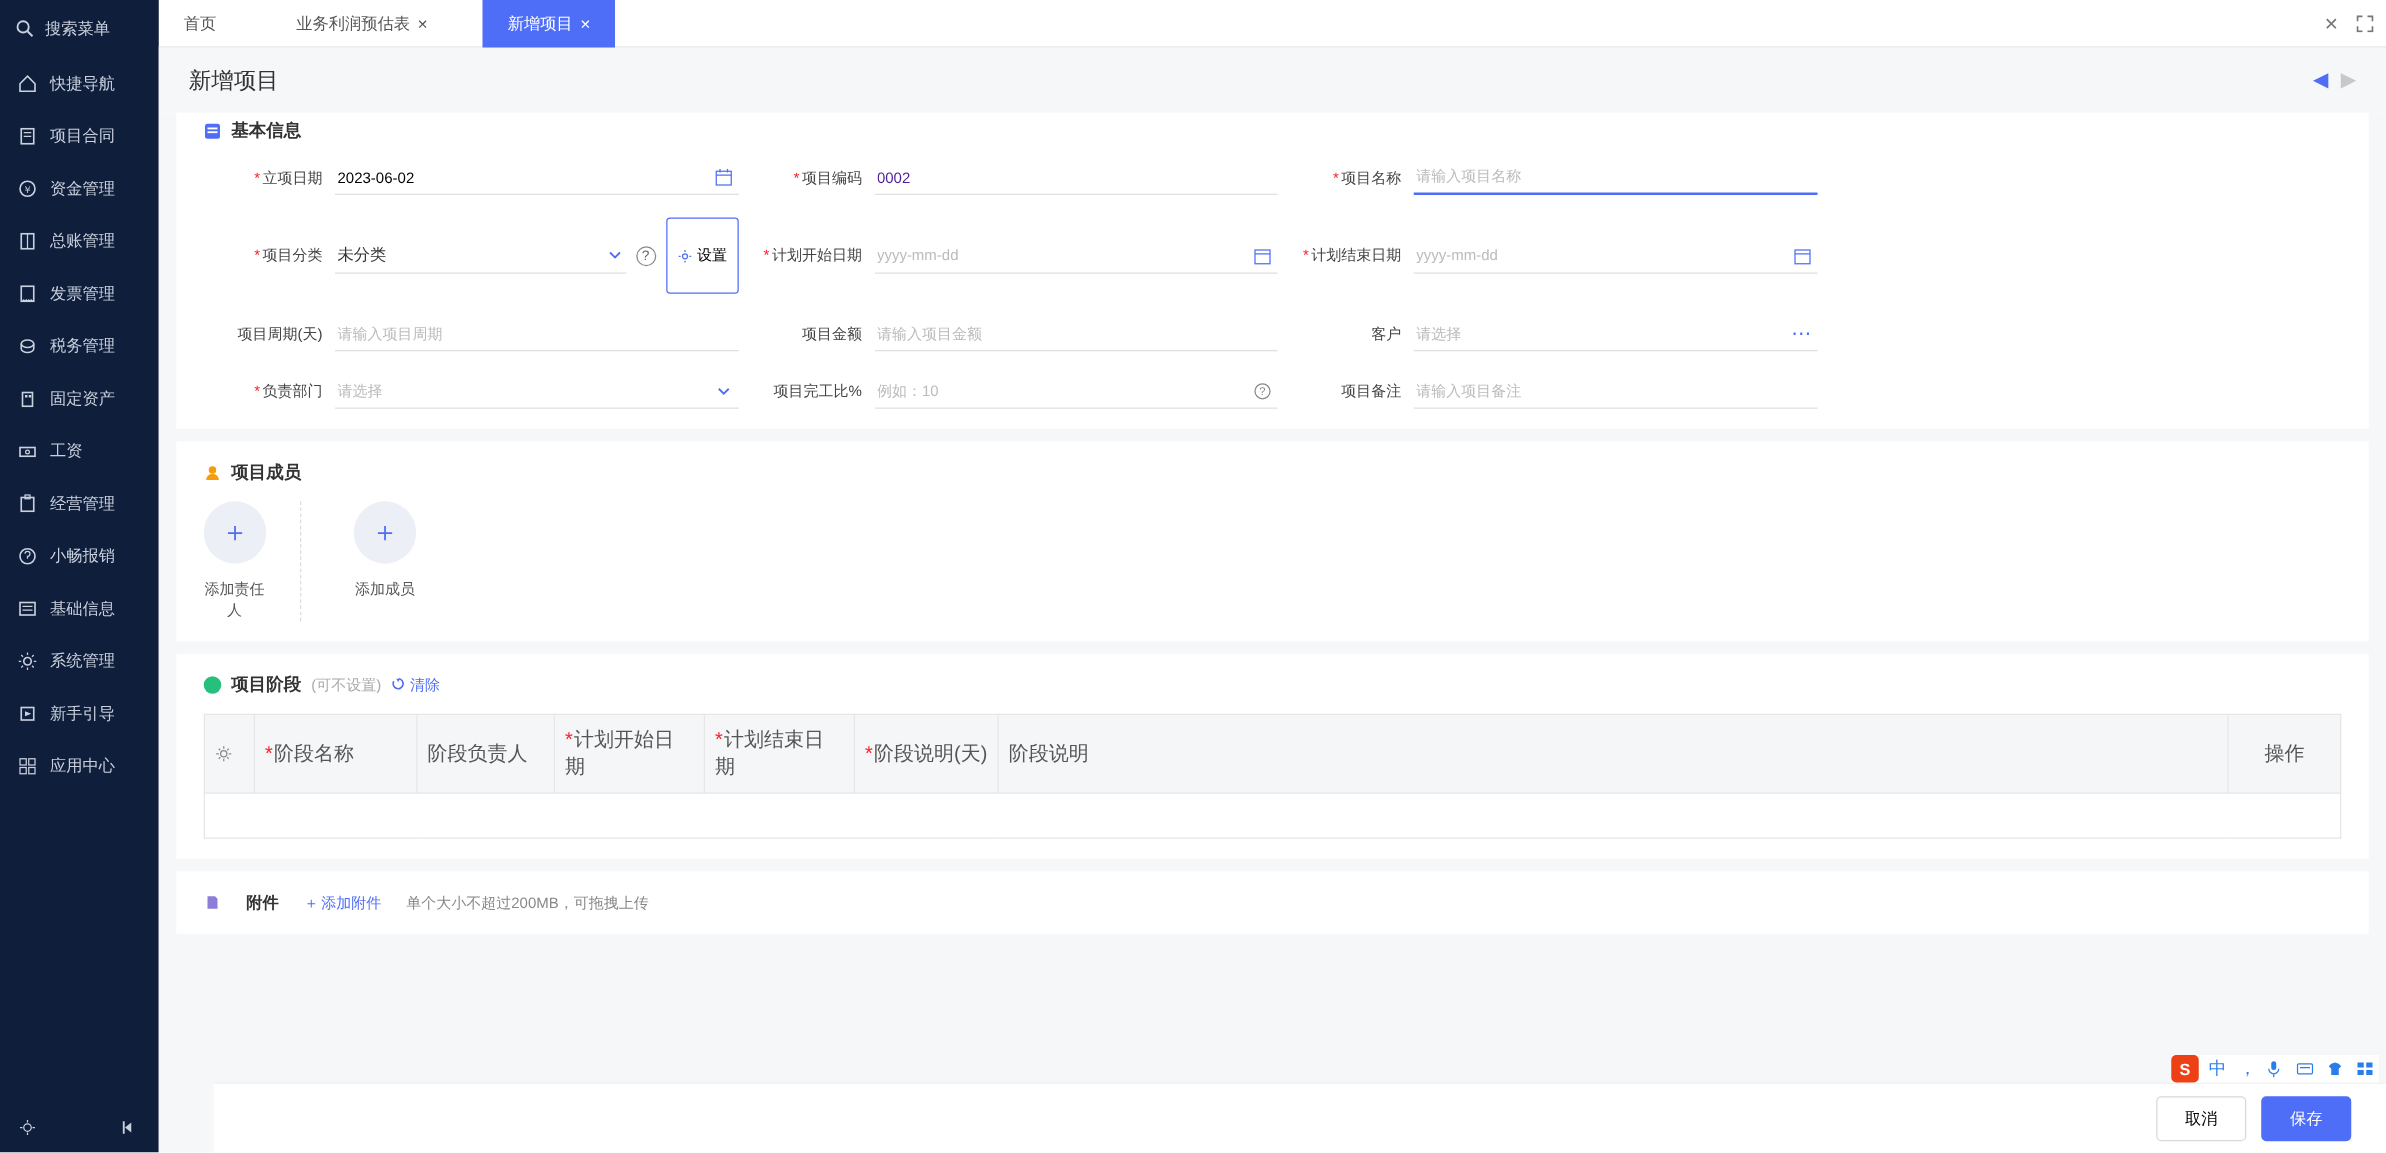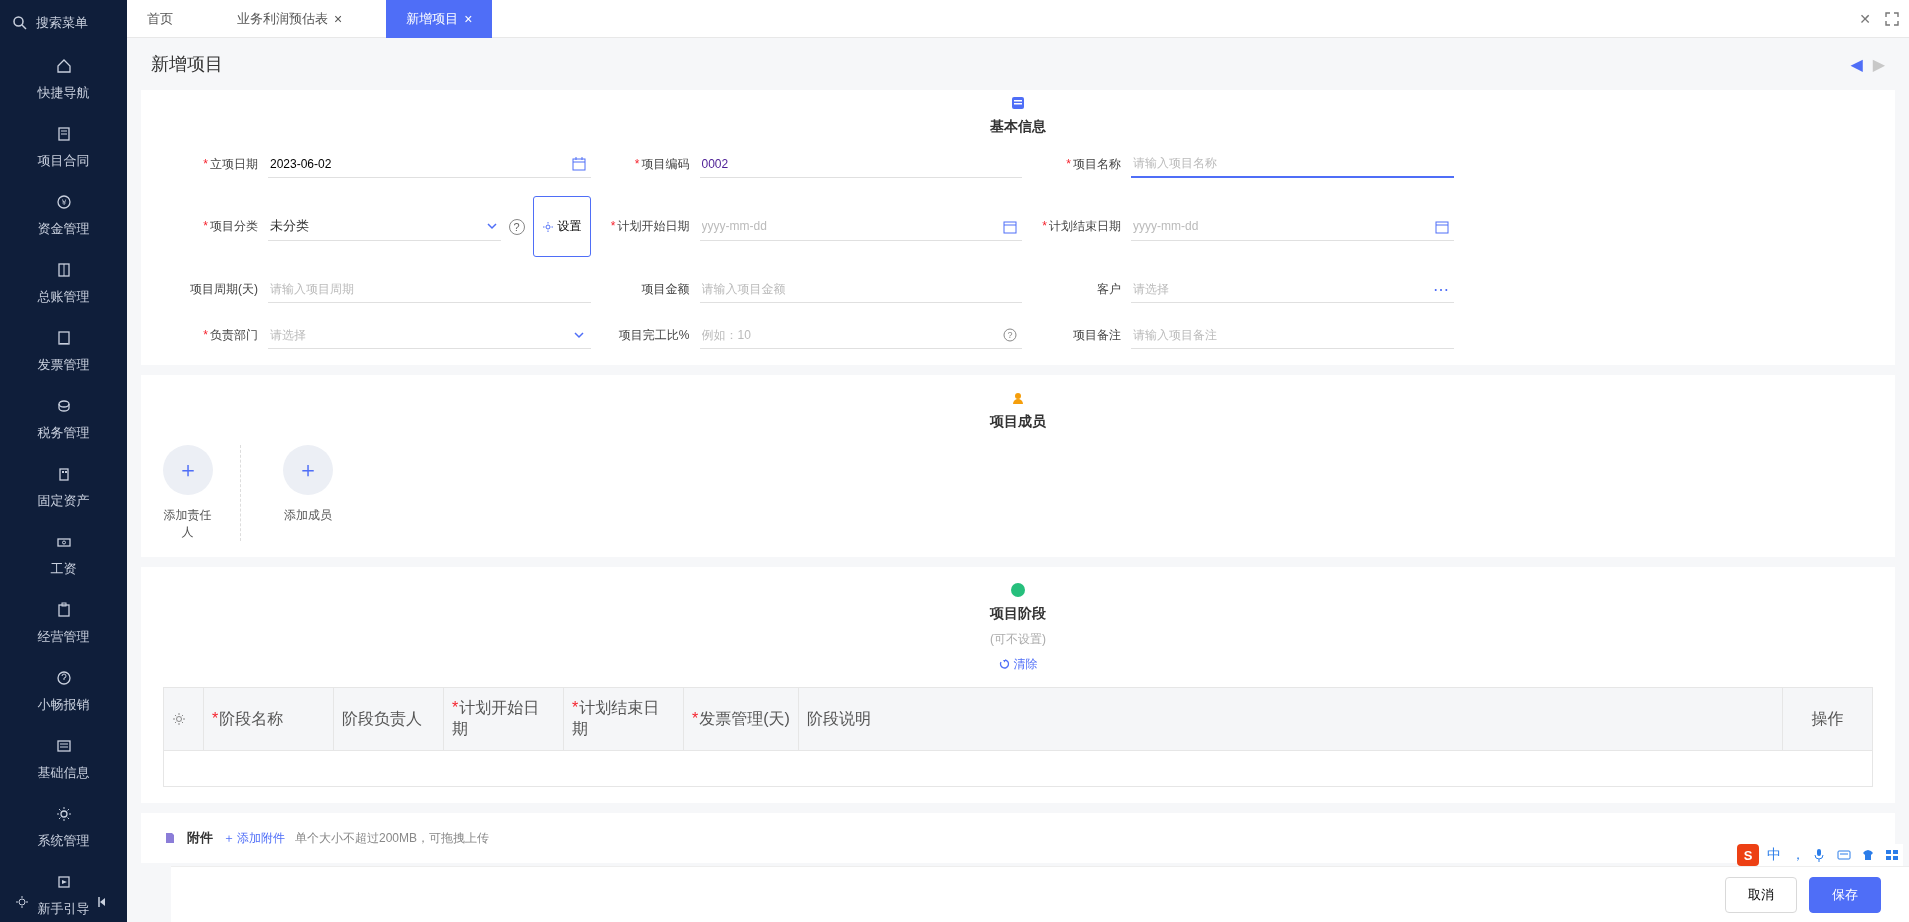--- a/index.html
+++ b/index.html
@@ -27,21 +27,20 @@
       padding: 14px 12px;
       cursor: pointer;
     }
     .sidebar-item {
       display: flex;
       align-items: center;
       gap: 10px;
       padding: 12px 14px;
       cursor: pointer;
       font-size: 13px;
-      flex-direction: column;
     }
     .sidebar-icon {
       width: 16px; height: 16px;
       display: inline-flex; align-items: center; justify-content: center;
       color: #c9d0de;
     }
     .sidebar-footer {
       position: absolute;
       bottom: 0; left: 0; right: 0;
       display: flex;
@@ -83,21 +82,21 @@
     .pager .arrow { color:#4f6ef7; cursor:pointer; font-size:16px; }
     .pager .arrow.disabled { color:#c8c8c8; cursor:default; }
 
     
     .content { flex:1; overflow:auto; background:#f6f7f9; padding: 0 14px; }
     .panel { background:#fff; margin-bottom:10px; padding: 16px 22px; }
     .panel-first { margin-top:0; padding-top:6px;}
 
     .section-head {
       display:flex; align-items:center; gap:8px;
-      font-size:14px; font-weight:600; margin-bottom:14px;flex-direction:column;
+      font-size:14px; font-weight:600; margin-bottom:14px;
     }
     .sh-icon { width:14px;height:14px; display:inline-block; border-radius:2px; }
     .sh-green { background:#26bf7c; border-radius:50%;}
 
     
     .form-grid { display:flex; flex-wrap:wrap; gap:18px 4px; }
     .form-item { display:flex; align-items:center; width:25%; min-width:320px; }
     .form-label {
       width:105px; text-align:right; padding-right:10px;
       color:#444; font-size:12px;
@@ -162,21 +161,21 @@
     table.stage th .req { color:#f5222d; margin-right:1px;}
     table.stage td.empty-row { height:36px; border:1px solid #e6e6e6; }
     .gear-th { width:40px; text-align:center !important; }
     .op-th { width:90px; text-align:center !important;}
     col.w-name{width:130px;}
     col.w-hdr{width:110px;}
     col.w-date{width:120px;}
     col.w-hours{width:115px;}
 
     
-    .attach-row { display:flex; align-items:center; gap:10px;}
+    .attach-row { display:flex; align-items:center; gap:20px;}
     .attach-add { color:#4f6ef7; cursor:pointer; font-size:12px; display:inline-flex;align-items:center;gap:2px;}
 
     
     .footer-bar {
       position:absolute; left:127px; right:0; bottom:0;
       background:#fff; border-top:1px solid #eee;
       height:56px; display:flex; justify-content:flex-end; align-items:center;
       gap:12px; padding: 0 28px; margin-left: 44px;
     }
     .btn {
@@ -585,21 +584,21 @@
               <th class="gear-th">
                   <svg width="14" height="14" viewBox="0 0 14 14">
                     <circle cx="7" cy="7" r="2.5" stroke="#888" fill="none"></circle>
                     <path d="M7 1v2M7 11v2M1 7h2M11 7h2M3 3l1.2 1.2M9.8 9.8 11 11M3 11l1.2-1.2M9.8 4.2 11 3" stroke="#888"></path>
                   </svg>
                 </th>
               <th><span class="req">*</span><span>阶段名称</span></th>
               <th><span>阶段负责人</span></th>
               <th><span class="req">*</span><span>计划开始日期</span></th>
               <th><span class="req">*</span><span>计划结束日期</span></th>
-              <th><span class="req">*</span><span>发票管理(天)</span></th>
+              <th><span class="req">*</span><span>阶段说明(天)</span></th>
               <th><span>阶段说明</span></th>
               <th class="op-th"><span>操作</span></th>
             </tr>
           </thead>
           <tbody>
             <tr>
                 <td class="empty-row" colspan="8"></td>
               </tr>
           </tbody>
         </table>

